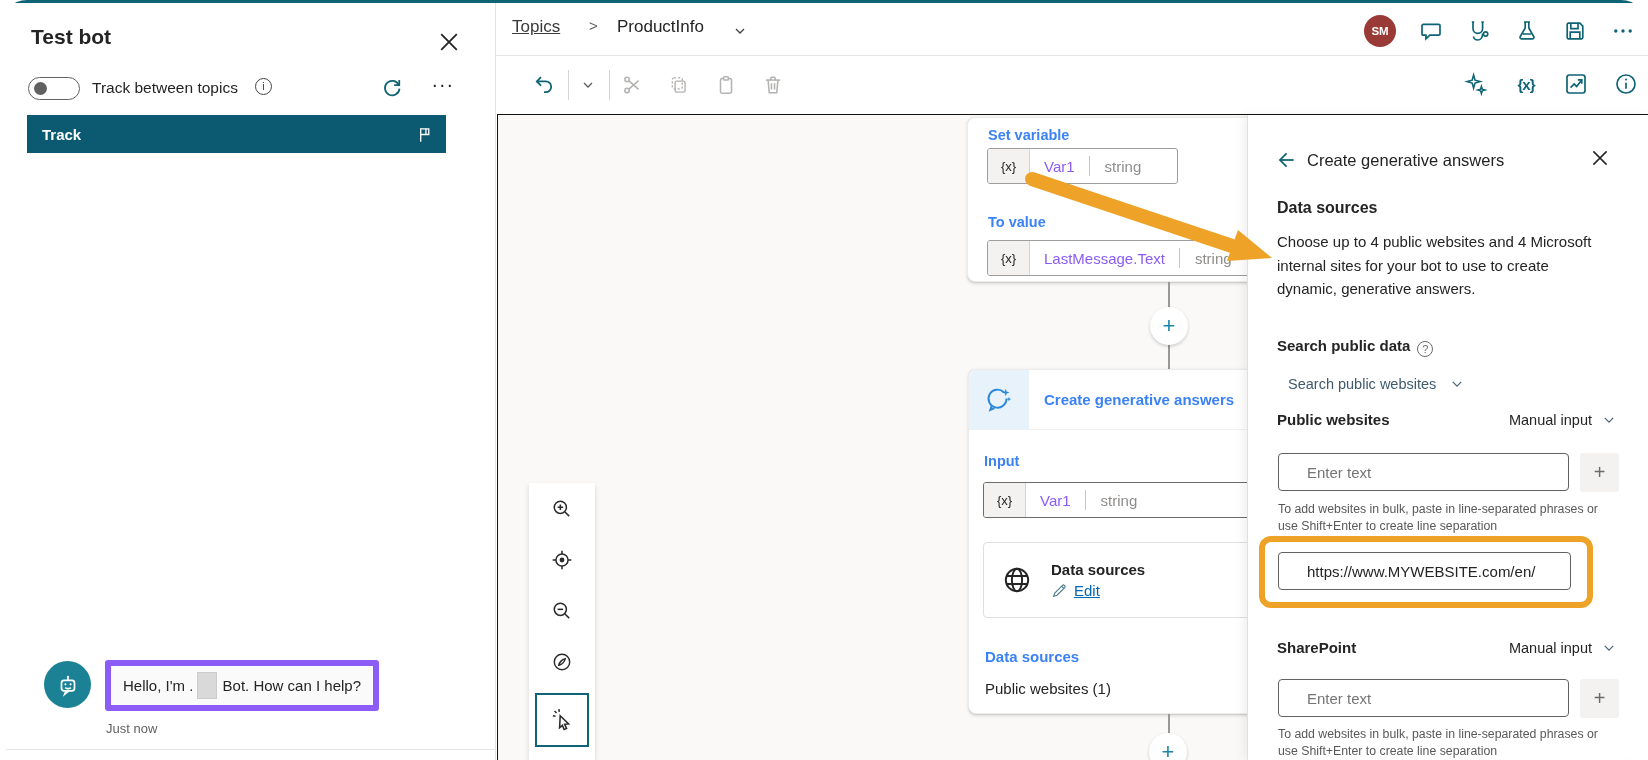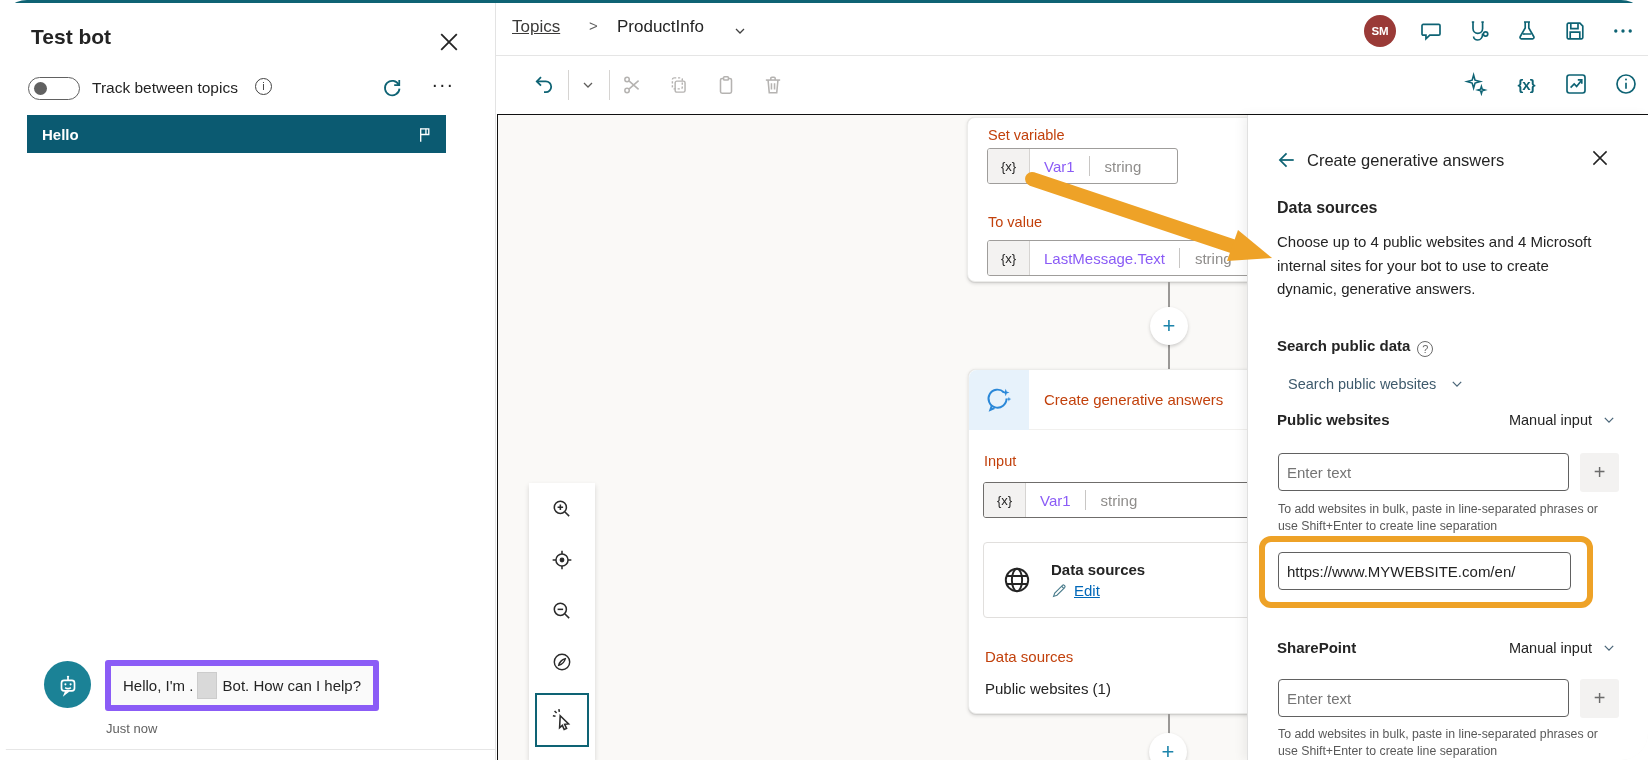--- a/index.html
+++ b/index.html
@@ -45,21 +45,21 @@
   .tool.teal { color:#0e6374; } .tool.gray { color:#5f5d5b; } .tool.dis { color:#b5b3b1; }
   .tsep { position:absolute; top:14px; width:1px; height:30px; background:#d6d4d2; }
   .right-icons { position:absolute; top:16px; display:flex; gap:26px; }
   .right-icons .ticon { width:24px; height:24px; }
   .vx { font-size:15px; font-weight:600; color:#0e6374; letter-spacing:-1px; }
 
   
   #canvas { left:497px; top:114px; width:1151px; height:646px; background:#faf9f7; border-top:1.5px solid #111; border-left:1.5px solid #111; overflow:hidden; }
   .node { position:absolute; background:#fff; border-radius:8px; border:1px solid #ececea;
           box-shadow:0 1.6px 3.6px rgba(0,0,0,.12), 0 .3px .9px rgba(0,0,0,.08); }
-  .node-title { font-size:14.5px; font-weight:400; color:#c2410c; }
+  .node-title { font-size:14.5px; font-weight:700; color:#3b82f6; }
   .pill { display:flex; align-items:center; height:36px; background:#fff; border:1px solid #9f9d9b; border-radius:3px; overflow:hidden; }
   .pill .vbadge { width:42px; align-self:stretch; background:#f3f2f1; border-right:1px solid #d6d4d2; display:flex; align-items:center; justify-content:center; font-size:13px; color:#242424; }
   .pill .vname { padding:0 14px; font-size:15px; color:#8b5cf6; white-space:nowrap; }
   .pill .vdiv { width:1px; align-self:stretch; margin:7px 0; background:#c8c6c4; }
   .pill .vtype { padding:0 15px; font-size:15px; color:#8f8d8b; }
   .connector { position:absolute; width:1.5px; background:#9a9896; }
   .plusbtn { position:absolute; width:38px; height:38px; border-radius:50%; background:#fff; box-shadow:0 1.6px 3.6px rgba(0,0,0,.18); color:#1d84ab; font-size:22px; font-weight:400; display:flex; align-items:center; justify-content:center; cursor:pointer; }
   .gen-header { display:flex; align-items:center; height:60px; border-bottom:1px solid #f1f0ee; }
   .gen-icon { width:60px; height:60px; background:#e7f2fb; border-radius:8px 0 0 0; display:flex; align-items:center; justify-content:center; color:#2b88d8; }
   .ds-card { position:absolute; background:#fff; border:1px solid #e1dfdd; border-radius:4px; display:flex; align-items:center; }
@@ -76,21 +76,21 @@
   .rp-back { margin-left:27px; width:22px; height:22px; color:#0e6374; cursor:pointer; }
   .rp-title { margin-left:10px; font-size:16.5px; color:#242424; }
   .rp-close { position:absolute; right:38px; top:2px; width:22px; height:22px; color:#242424; cursor:pointer; }
   .rp-h2 { position:absolute; left:29px; font-size:16px; font-weight:700; color:#242424; }
   .rp-desc { position:absolute; left:29px; top:115px; width:318px; font-size:15px; line-height:23.5px; color:#242424; }
   .rp-subhead { position:absolute; left:29px; font-size:15px; font-weight:700; color:#242424; }
   .q-icon { display:inline-block; width:16px; height:16px; border:1px solid #6b6b6b; border-radius:50%; font-size:11px; font-weight:400; line-height:14px; text-align:center; color:#6b6b6b; margin-left:7px; vertical-align:-2px; }
   .rp-linkdd { position:absolute; left:40px; font-size:14.5px; color:#3e5a6c; cursor:pointer; display:flex; align-items:center; gap:14px; }
   .dd { position:absolute; right:32px; font-size:14.5px; color:#242424; cursor:pointer; display:flex; align-items:center; gap:10px; }
   .dd .chev, .rp-linkdd .chev { width:14px; height:14px; color:#4a6578; }
-  .rp-input { position:absolute; left:30px; width:291px; height:38px; border:1px solid #616161; border-radius:4px; font-family:"Liberation Sans",sans-serif; font-size:15px; color:#242424; padding:0 8px; outline:none; background:#fff; }
+  .rp-input { position:absolute; left:30px; width:291px; height:38px; border:1px solid #616161; border-radius:4px; font-family:"Liberation Sans",sans-serif; font-size:15px; color:#242424; padding:0 28px; outline:none; background:#fff; }
   .rp-input::placeholder { color:#757575; }
   .addbtn { position:absolute; left:332px; width:39px; height:39px; background:#f3f2f1; border:none; border-radius:3px; font-size:20px; color:#6b6b6b; cursor:pointer; }
   .rp-helper { position:absolute; left:30px; width:330px; font-size:12.3px; line-height:16.5px; color:#595959; }
 
   
   #hl-box { left:1259px; top:536px; width:334px; height:72px; border:6px solid #eea227; border-radius:12px; z-index:60; pointer-events:none; }
   #arrow-svg { left:0; top:0; width:1648px; height:760px; z-index:70; pointer-events:none; }
 
   svg.ic { display:block; }
 </style>
@@ -114,21 +114,21 @@
     <div class="tp-info">i</div>
     <div class="tp-refresh">
       <svg class="ic" width="22" height="22" viewBox="0 0 20 20" fill="none" stroke="currentColor" stroke-width="1.6">
           <path d="M16.2 8.2 A6.6 6.6 0 1 0 16.8 11.5"></path>
           <path d="M16.6 3.6 L16.6 8.3 L12 8.3" fill="none"></path>
         </svg>
     </div>
     <div class="tp-more">...</div>
 
     <div class="chat-header">
-      <span class="label">Hello</span>
+      <span class="label">Track</span>
       <svg class="ic" width="19" height="19" viewBox="0 0 20 20" fill="none" stroke="#fff" stroke-width="1.4">
           <path d="M6 17.5 V3.5"></path>
           <path d="M6 4 H14.5 V10 H6"></path>
           <path d="M11.5 4 V10"></path>
         </svg>
     </div>
     <div class="chat-body"></div>
 
     <div class="bot-avatar">
       <svg class="ic" width="26" height="26" viewBox="0 0 20 20" fill="none" stroke="#fff" stroke-width="1.3">

